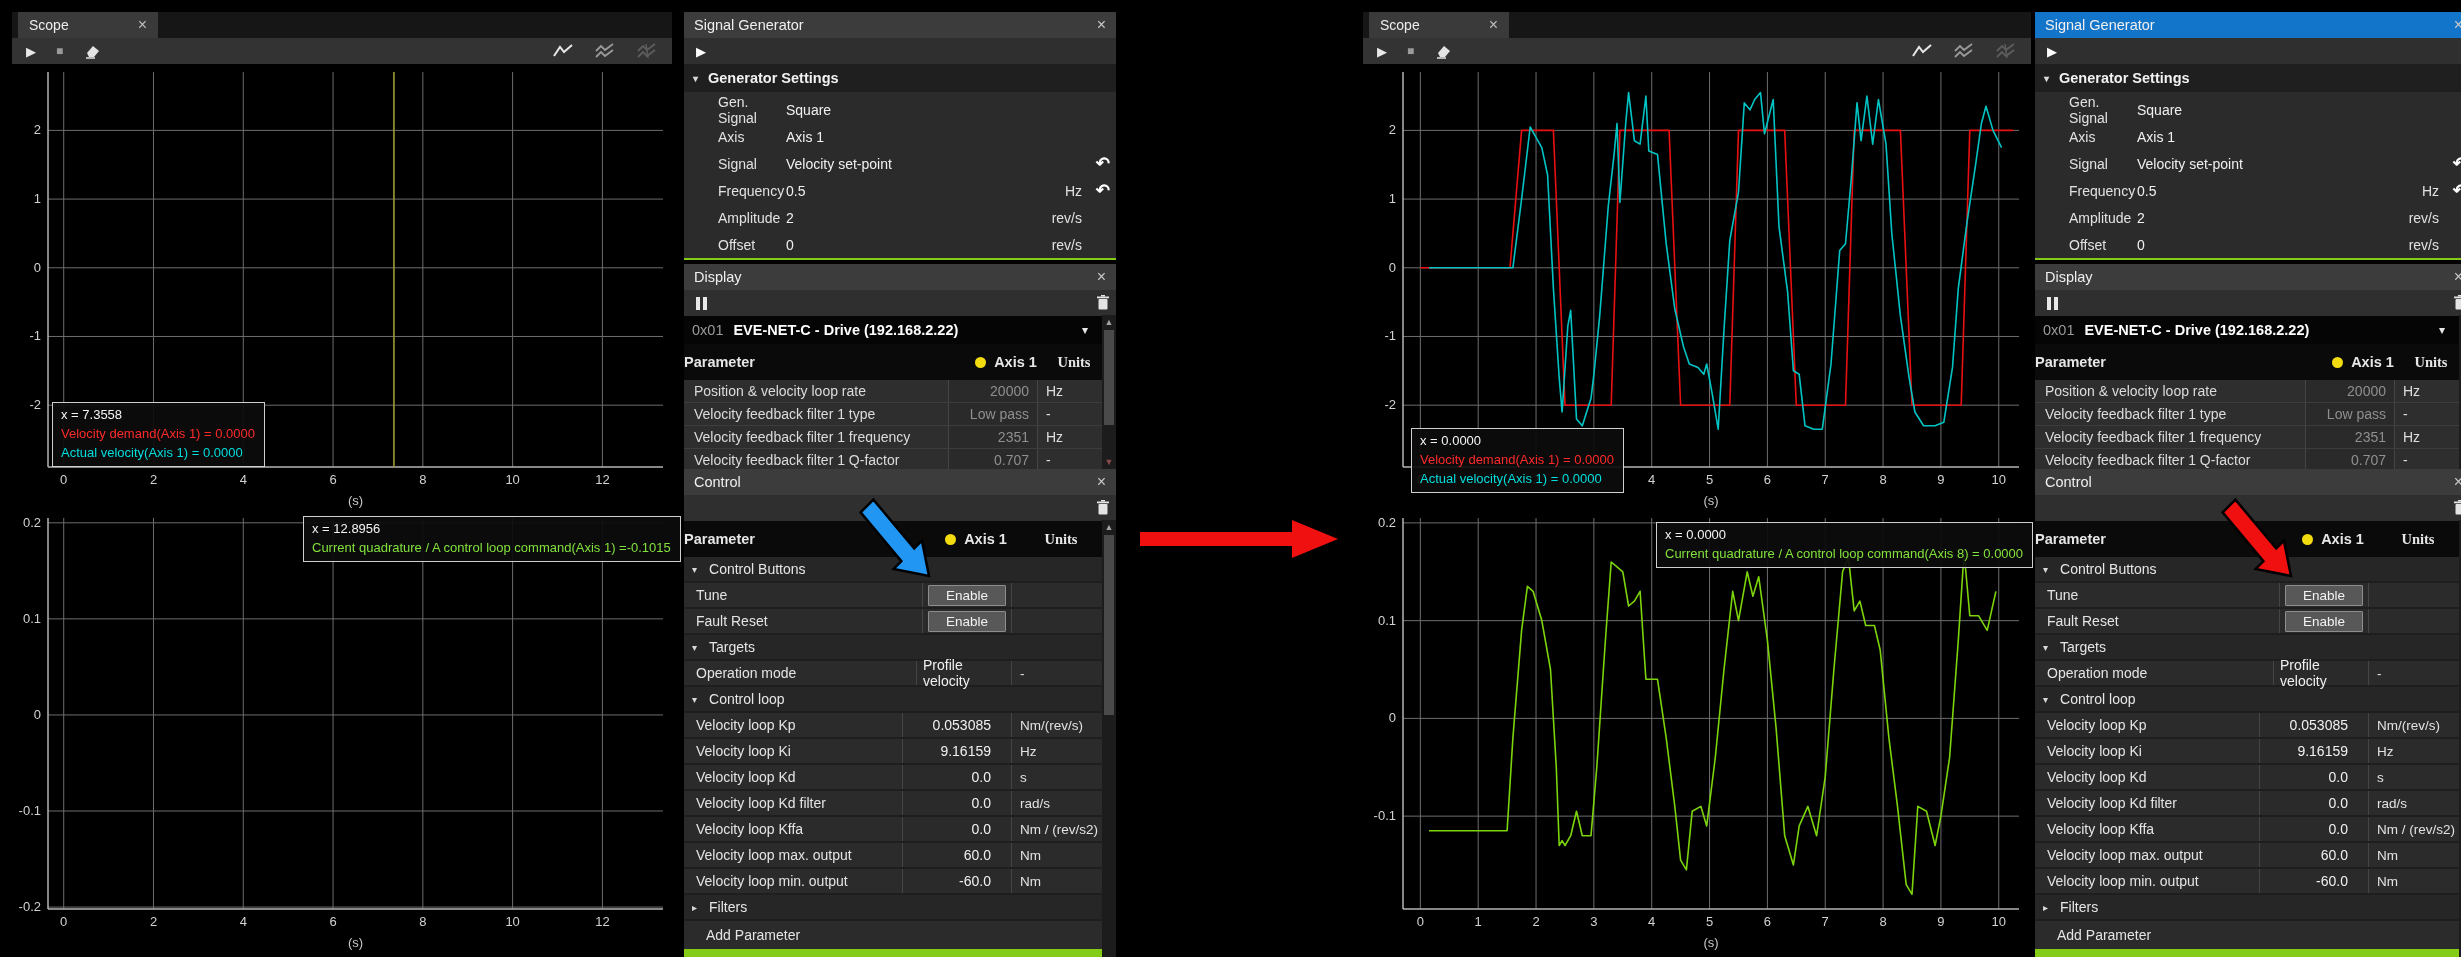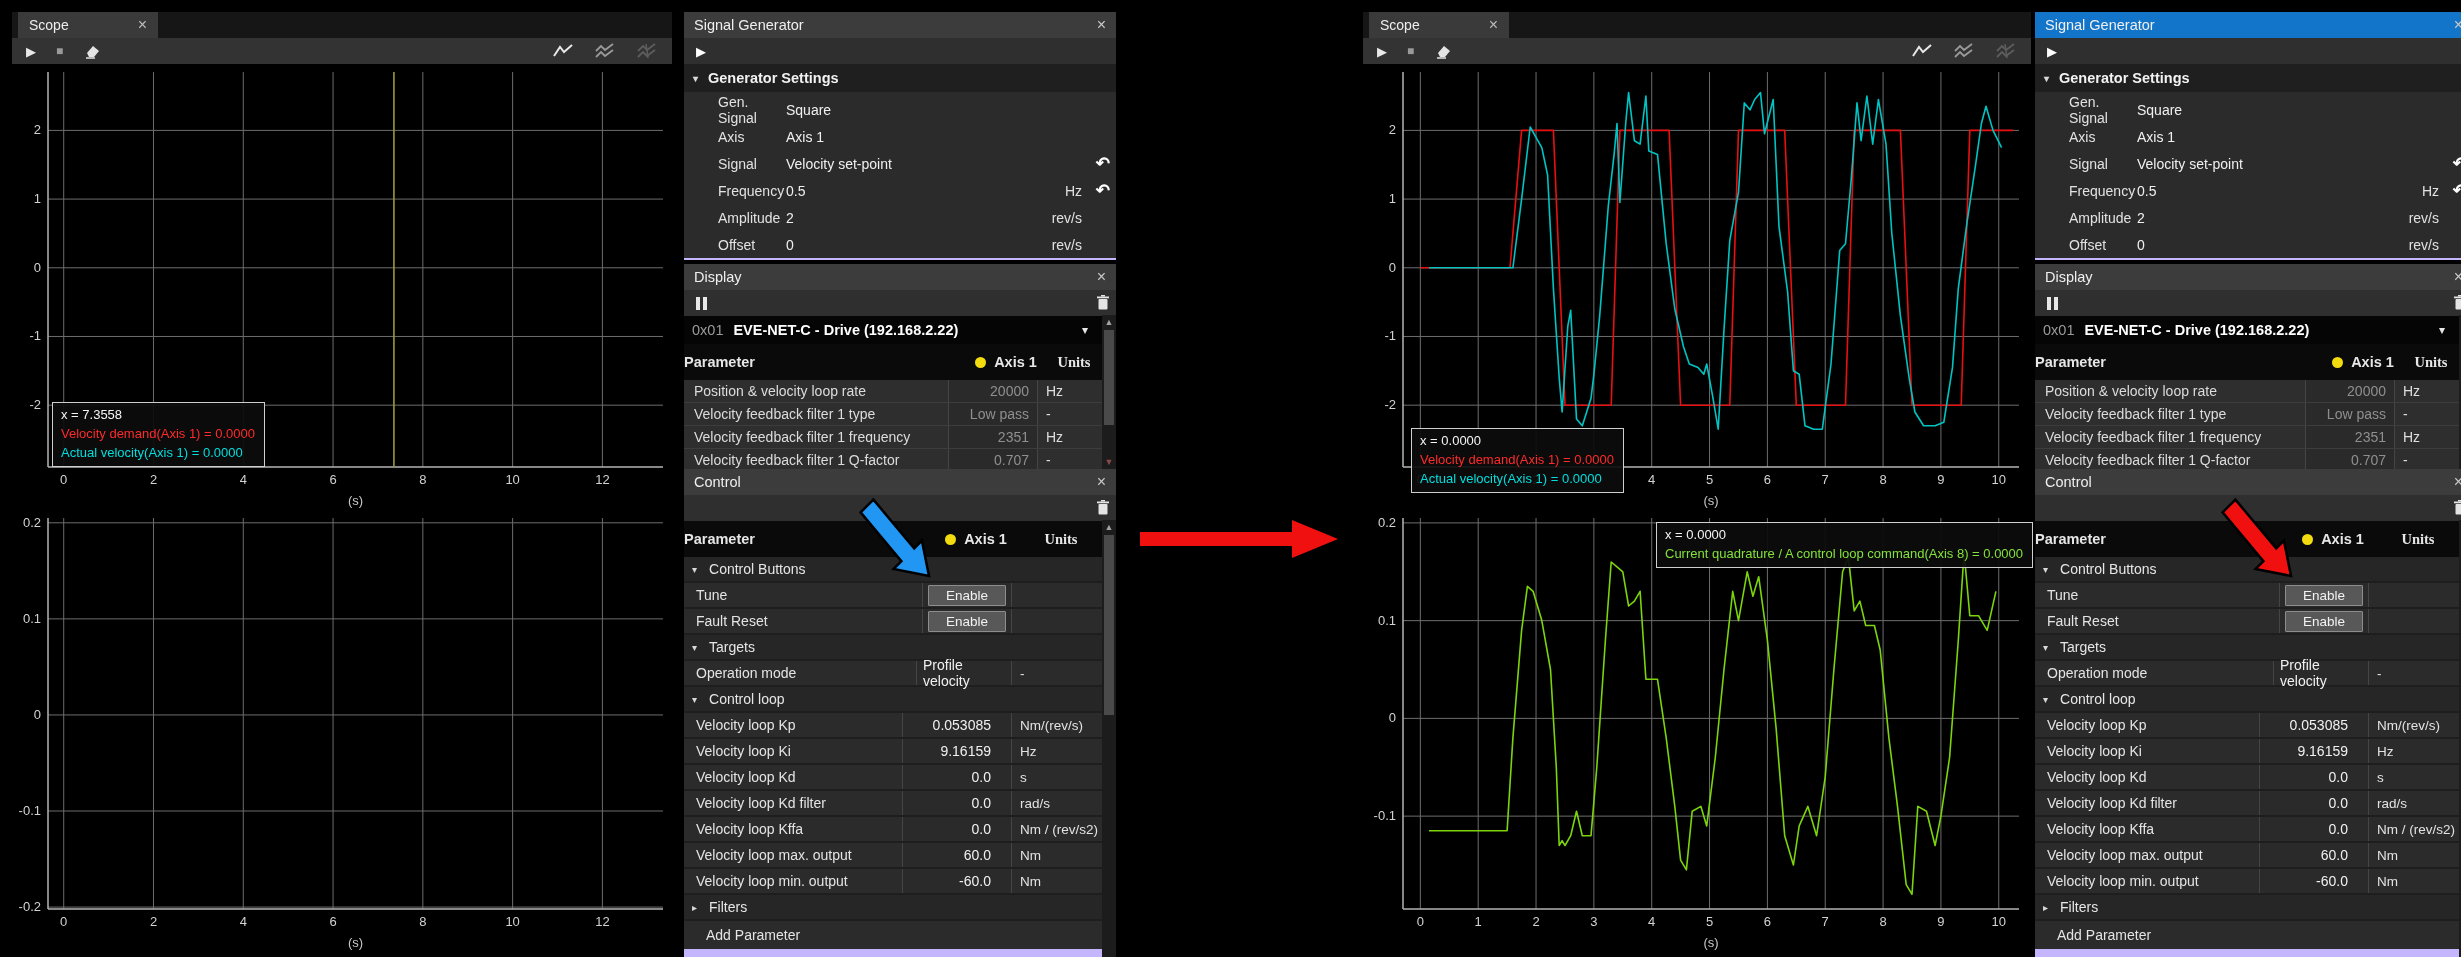--- a/index.html
+++ b/index.html
@@ -19,21 +19,21 @@
   .plot{position:absolute;background:#000;}
   svg text{font-family:"Liberation Sans",sans-serif;}
 
   .tooltip{position:absolute;background:rgba(12,12,12,.93);border:1px solid #cfcfcf;padding:2px 9px 4px 8px;font-size:13px;line-height:19px;white-space:nowrap;z-index:5;}
   .tt-x{color:#f4f4f4;display:block;}
   .tt-red{color:#ff2a2a;display:block;}
   .tt-cyan{color:#00dede;display:block;}
   .tt-green{color:#82e23c;display:block;}
 
   
-  .panel{position:absolute;left:0;right:0;background:#c4b5fd;overflow:hidden;}
+  .panel{position:absolute;left:0;right:0;background:#84cc16;overflow:hidden;}
   .titlebar{height:26px;background:#3c3c3c;display:flex;align-items:center;justify-content:space-between;padding:0 10px;font-size:14.5px;color:#efefef;}
   .titlebar.active{background:#1375c9;}
   .tclose{color:#c9c9c9;font-size:16px;}
   .ptoolbar{height:26px;background:#2f2f2f;display:flex;align-items:center;padding:0 12px;position:relative;}
   .play{color:#fff;font-size:13px;}
   .pause-icon{display:inline-flex;gap:3px;}
   .pause-icon i{display:block;width:4px;height:13px;background:#e8e8e8;}
   .trash{position:absolute;right:6px;top:5px;}
 
   .section-hdr{height:28px;background:#1f1f1f;display:flex;align-items:center;gap:10px;padding:0 9px;font-weight:bold;font-size:14.5px;color:#f2f2f2;}
@@ -184,20 +184,24 @@
           <line x1="36" y1="8" x2="36" y2="399" stroke="#b4b4b4" stroke-width="1.5"></line>
           <line x1="36" y1="399" x2="651" y2="399" stroke="#b4b4b4" stroke-width="1.5"></line>
           <text x="343.5" y="437" fill="#c8c8c8" font-size="13" text-anchor="middle">(s)</text>
         </svg></div>
   </div>
 
   <div class="tooltip" style="left:52px;top:402px">
     <span class="tt-x">x = 7.3558</span>
     <span class="tt-red">Velocity demand(Axis 1) = 0.0000</span>
     <span class="tt-cyan">Actual velocity(Axis 1) = 0.0000</span>
+  </div>
+  <div class="tooltip" style="left:303px;top:516px">
+    <span class="tt-x">x = 12.8956</span>
+    <span class="tt-green">Current quadrature / A control loop command(Axis 1) =-0.1015</span>
   </div>
 
   <div class="col" style="left:672px;width:432px">
 
     <div class="panel sgpanel" style="top:0;height:248px">
       <div class="titlebar">
         <span>Signal Generator</span>
         <span class="tclose">×</span>
       </div>
       <div class="ptoolbar">

